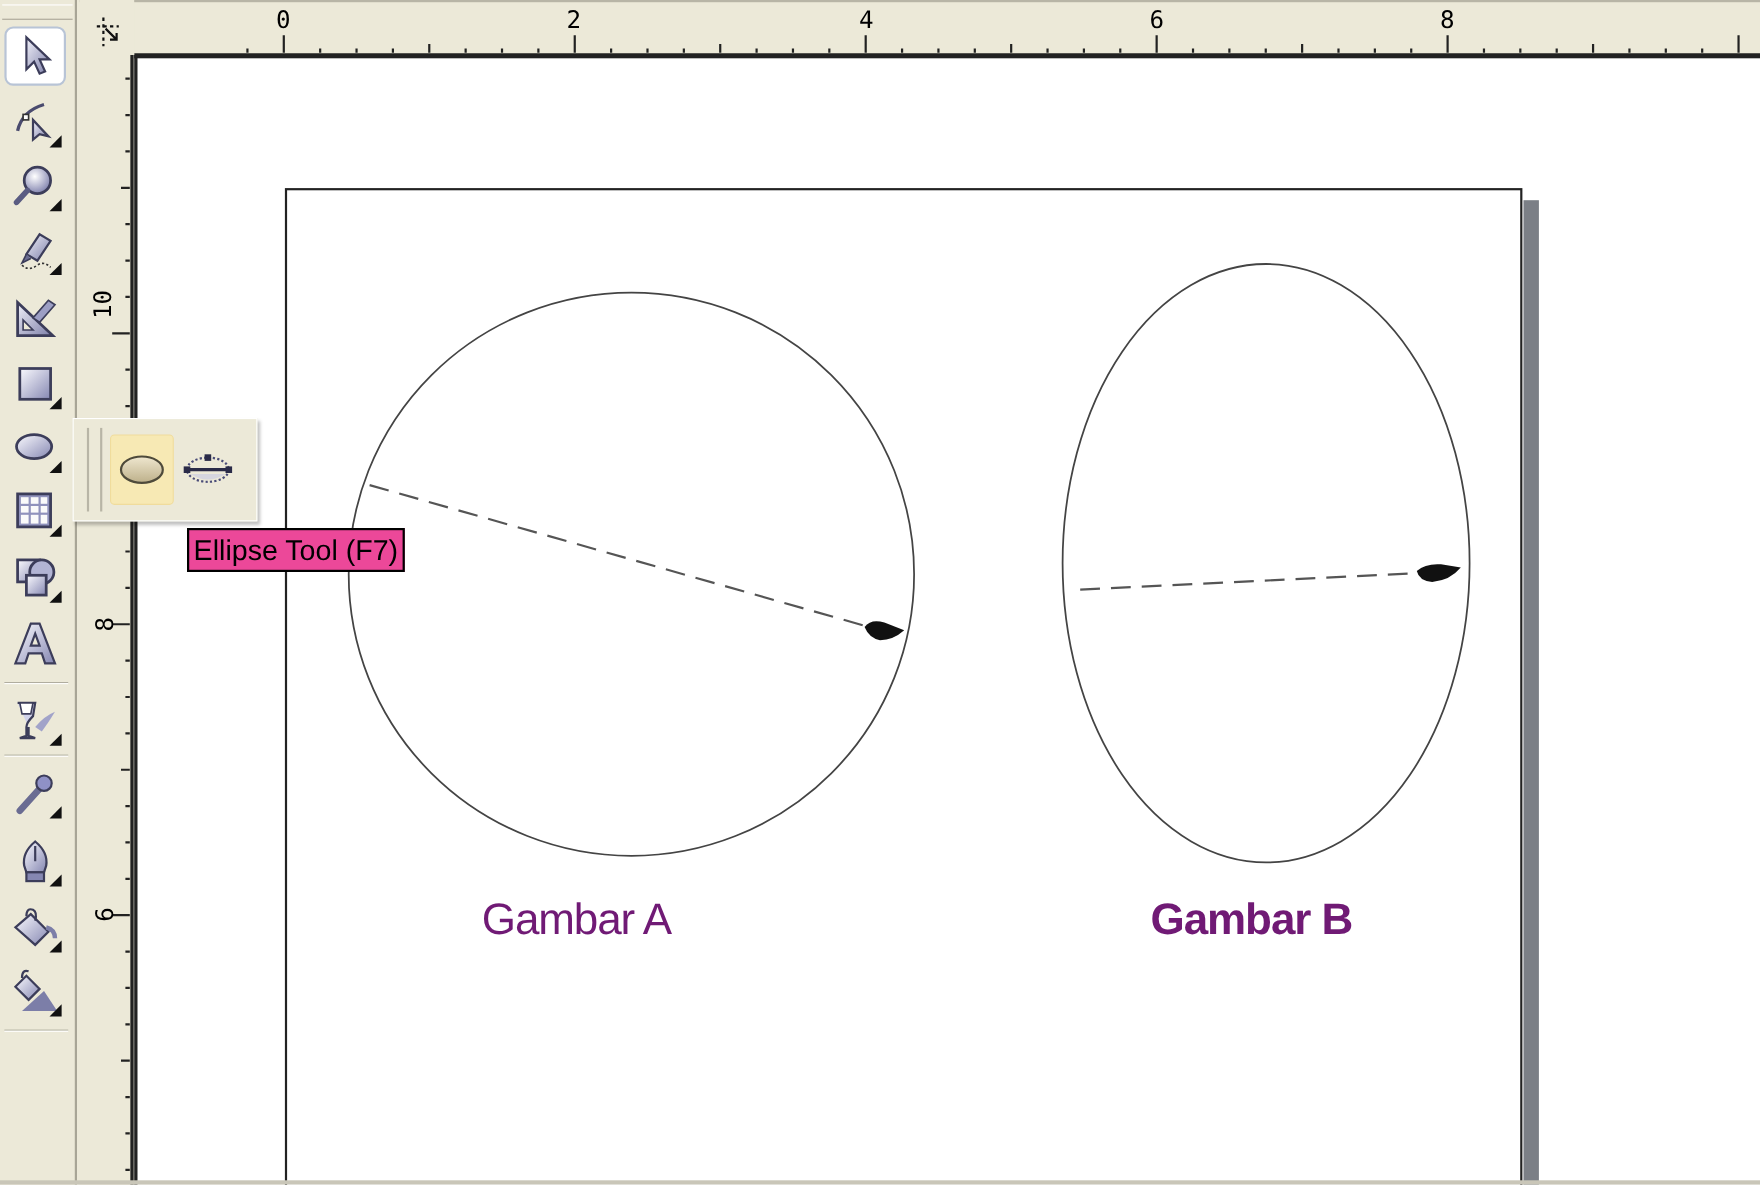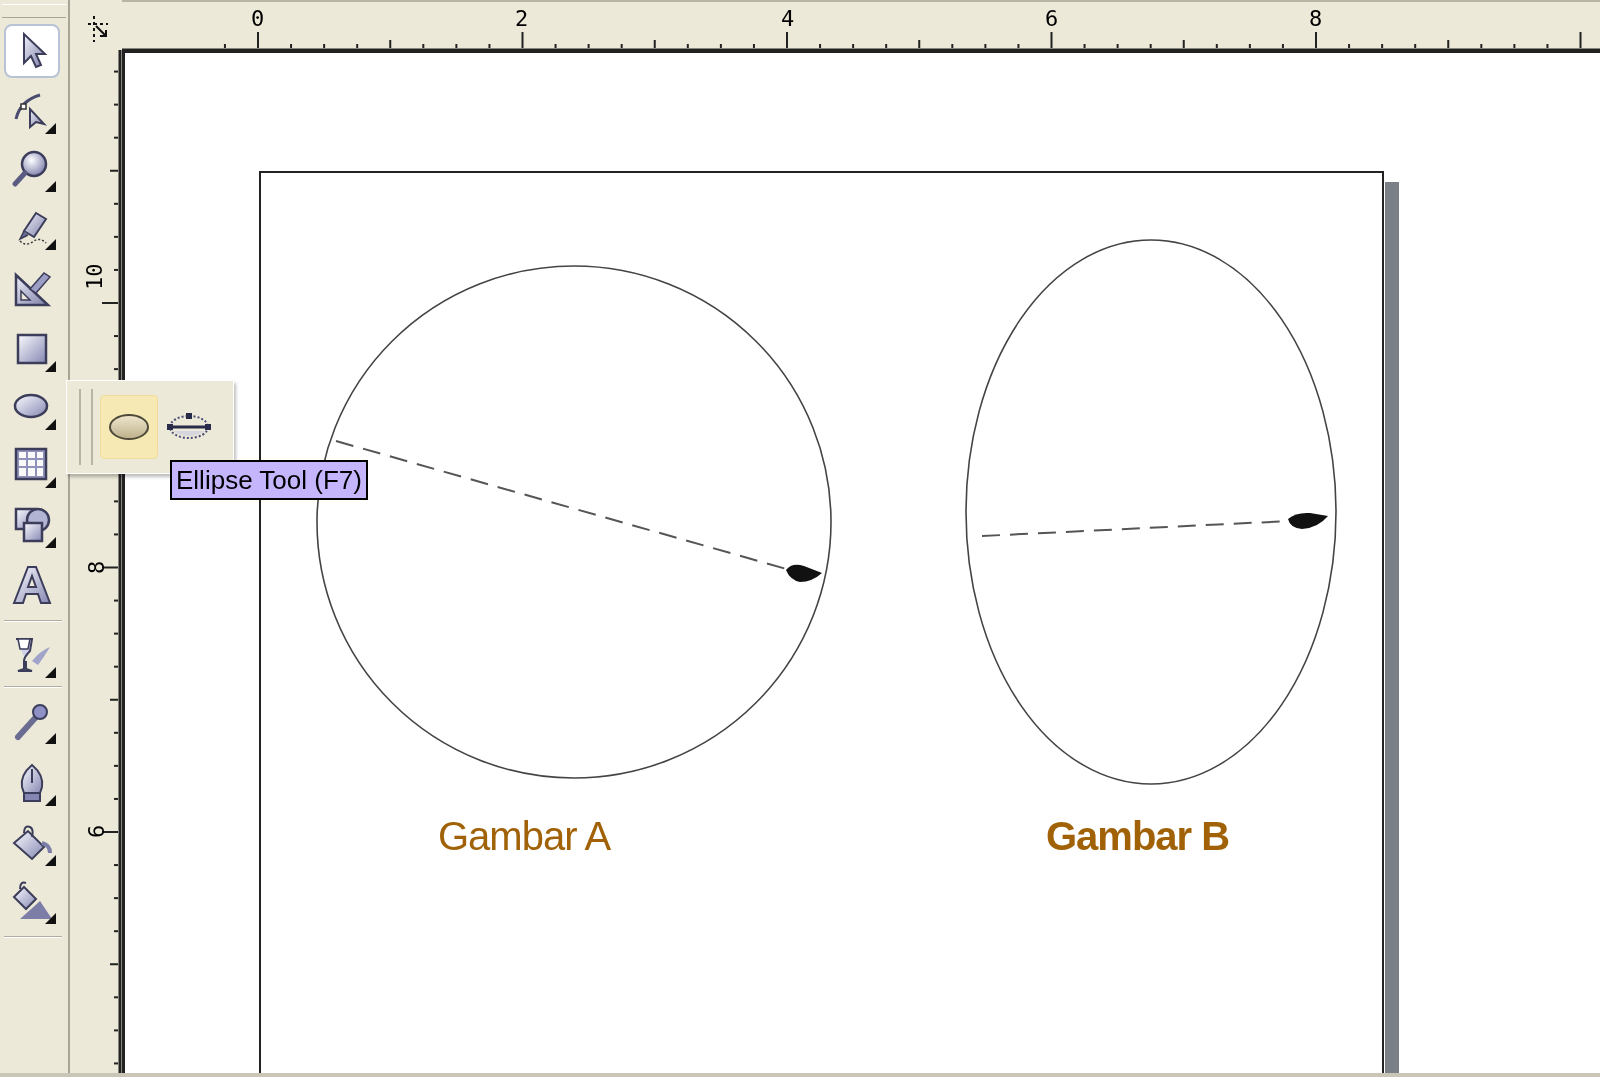--- a/index.html
+++ b/index.html
@@ -12,26 +12,26 @@
     .tool .flyout-marker { position:absolute; right:4px; bottom:4px; width:0; height:0; border-left:11px solid transparent; border-bottom:11px solid #111; }
     .tool-sep { position:absolute; left:4px; width:58px; height:0; border-top:1px solid #b0ad9f; border-bottom:1px solid #fff; }
     .ruler-corner { position:absolute; left:72px; top:0; width:50px; height:50px; background:#ece9d8; }
     .ruler-h { position:absolute; left:72px; top:0; width:1528px; height:50px; background:#ece9d8; border-top:2px solid #b8b5a6; box-sizing:border-box; }
     .ruler-v { position:absolute; left:72px; top:50px; width:50px; height:1027px; background:#ece9d8; }
     .ruler-h svg, .ruler-v svg { position:absolute; left:0; top:0; }
     .canvas { position:absolute; left:122px; top:50px; width:1478px; height:1027px; background:#fff; border-left:3px solid #222; border-top:3px solid #222; box-sizing:border-box; }
     .page-shadow { position:absolute; left:1385px; top:182px; width:14px; height:895px; background:#7b7f86; }
     .page { position:absolute; left:259px; top:171px; width:1125px; height:920px; background:#fff; border:2px solid #222; box-sizing:border-box; }
     .drawing { position:absolute; left:0; top:0; width:1600px; height:1077px; pointer-events:none; }
-    .caption { position:absolute; font-size:40px; color:#a16207; letter-spacing:-1px; }
+    .caption { position:absolute; font-size:40px; color:#701a75; letter-spacing:-1px; }
     .flyout { position:absolute; left:66px; top:380px; width:168px; height:94px; background:#ece9d8; border:1px solid #fff; box-shadow:2px 3px 3px rgba(0,0,0,0.25); box-sizing:border-box; }
     .flyout-grip { position:absolute; left:12px; top:8px; width:10px; height:76px; border-left:2px solid #b8b5a6; border-right:2px solid #b8b5a6; }
     .flyout-tool { position:absolute; top:14px; width:58px; height:64px; display:flex; align-items:center; justify-content:center; border-radius:4px; }
     .flyout-tool.selected { background:#f7e9b4; border:1px solid #f0dc9c; box-sizing:border-box; }
-    .tooltip { position:absolute; left:170px; top:460px; height:40px; padding:0 4px; background:#c4b5fd; border:2px solid #000; box-sizing:border-box; font-size:26px; line-height:36px; color:#000; white-space:nowrap; }
+    .tooltip { position:absolute; left:170px; top:480px; height:40px; padding:0 4px; background:#ec4899; border:2px solid #000; box-sizing:border-box; font-size:26px; line-height:36px; color:#000; white-space:nowrap; }
     .bottom-edge { position:absolute; left:0; bottom:0; width:1600px; height:4px; background:#c9c6b8; }
   </style>
 </head>
 <body>
 
 <div class="toolbox">
   <div class="toolbox-grip"></div>
 
   <div class="tool active" style="top:24px;">
     <svg viewBox="0 0 44 44">

